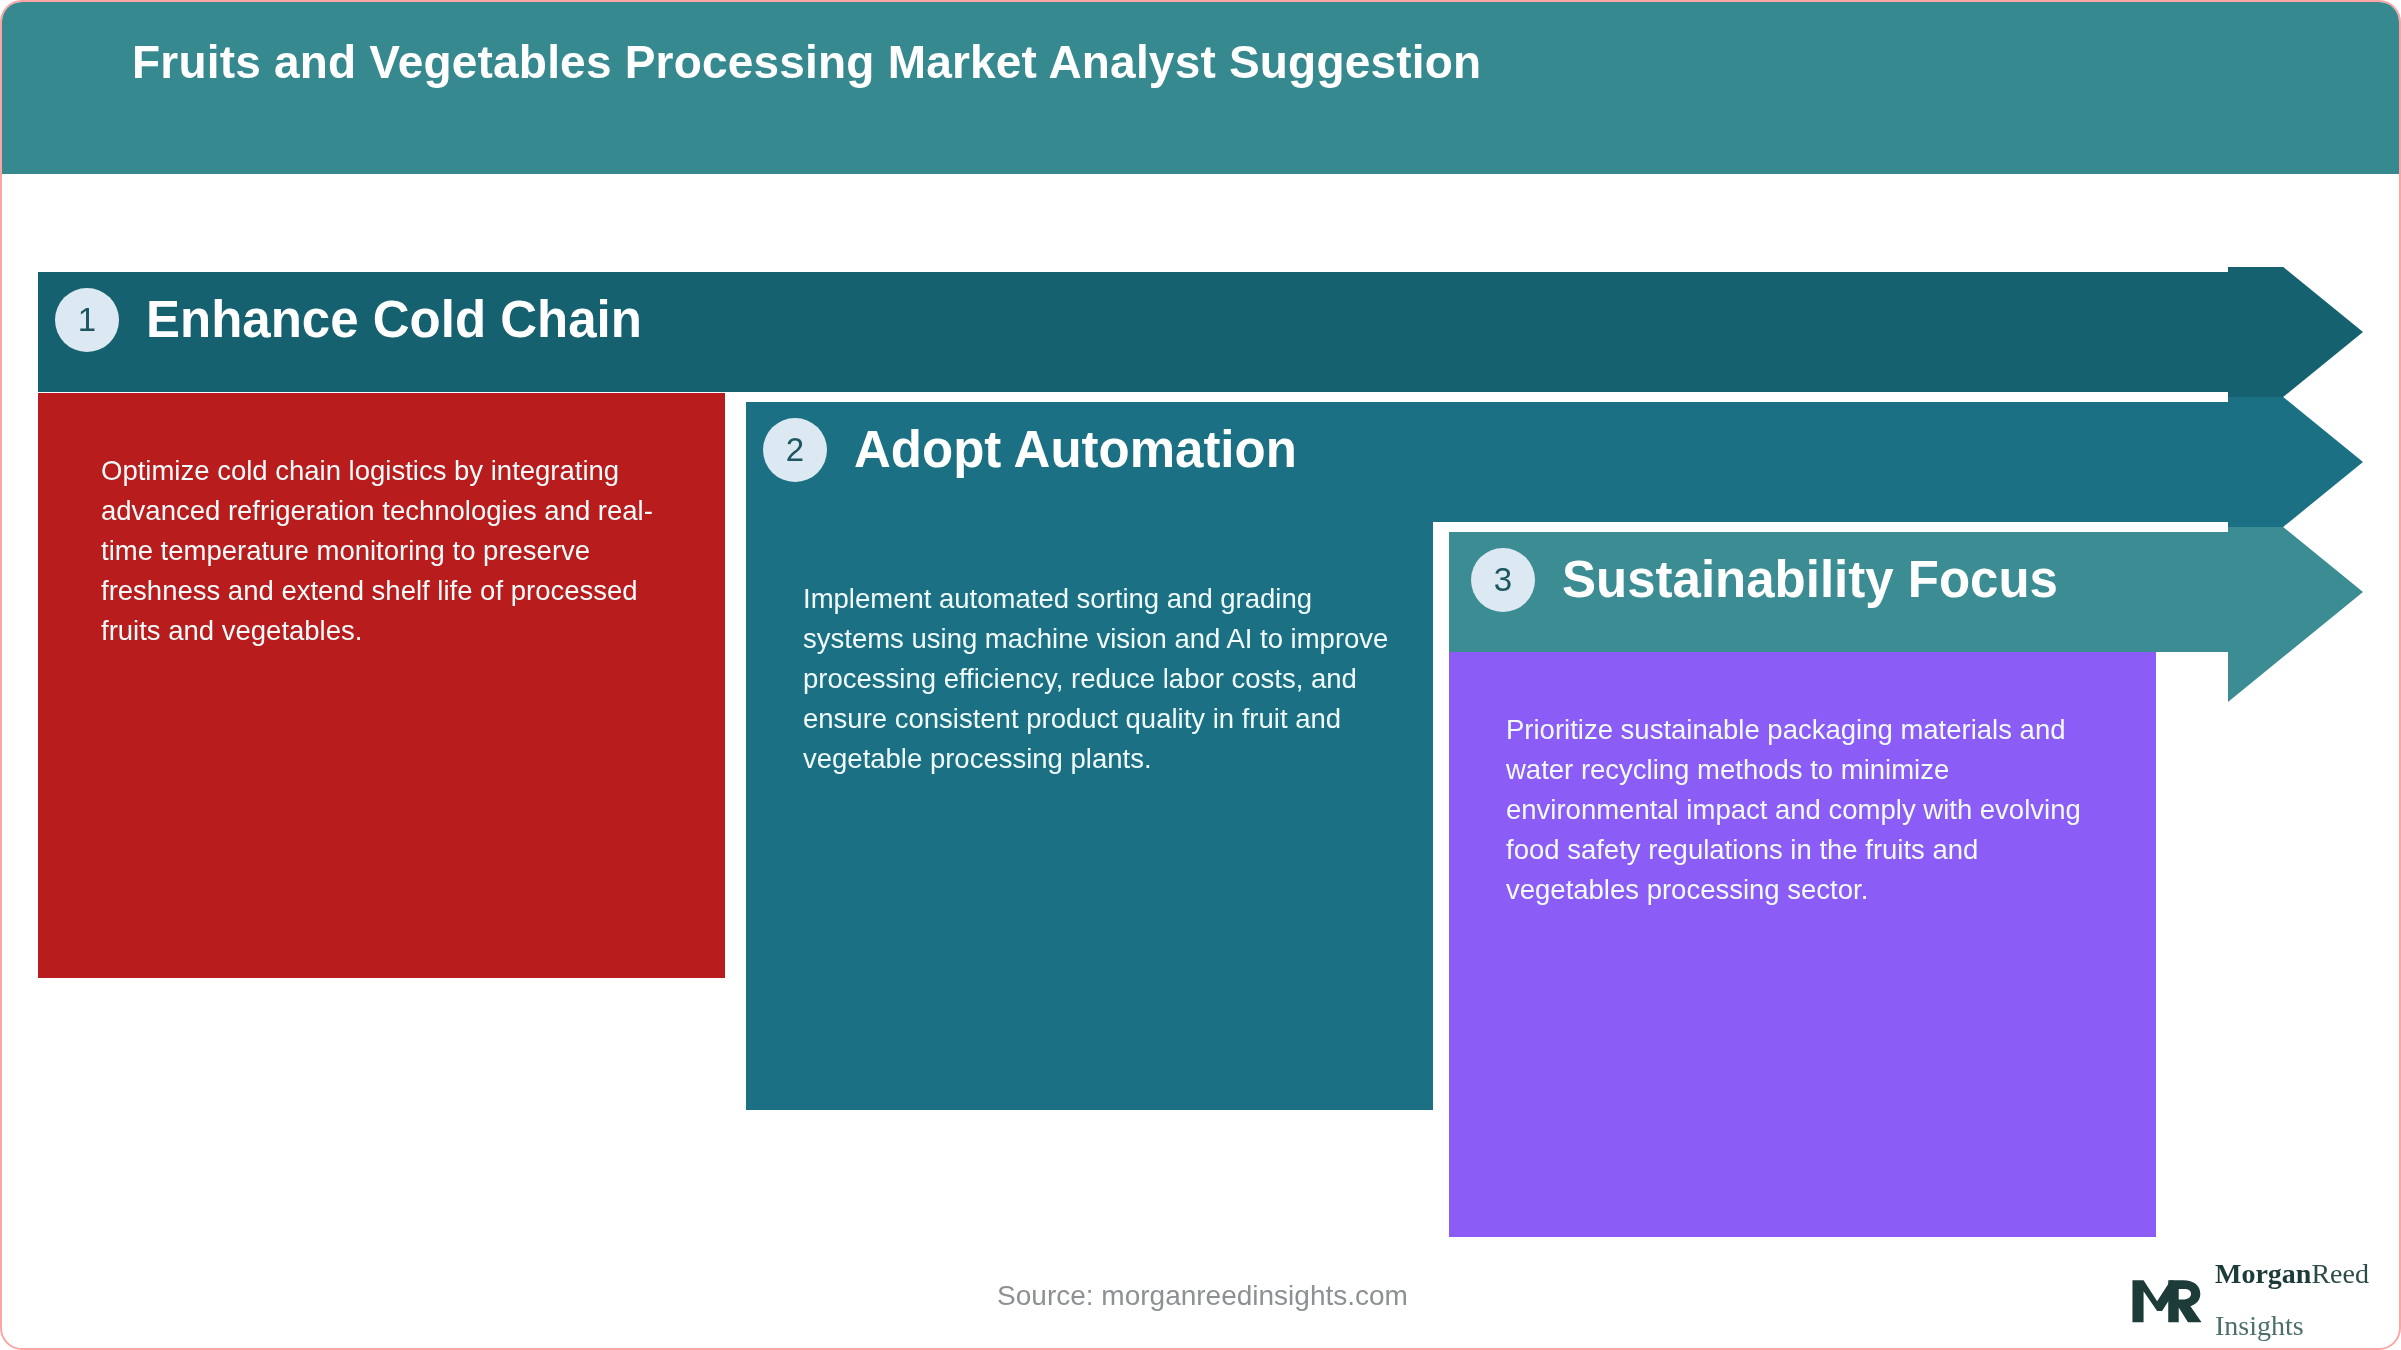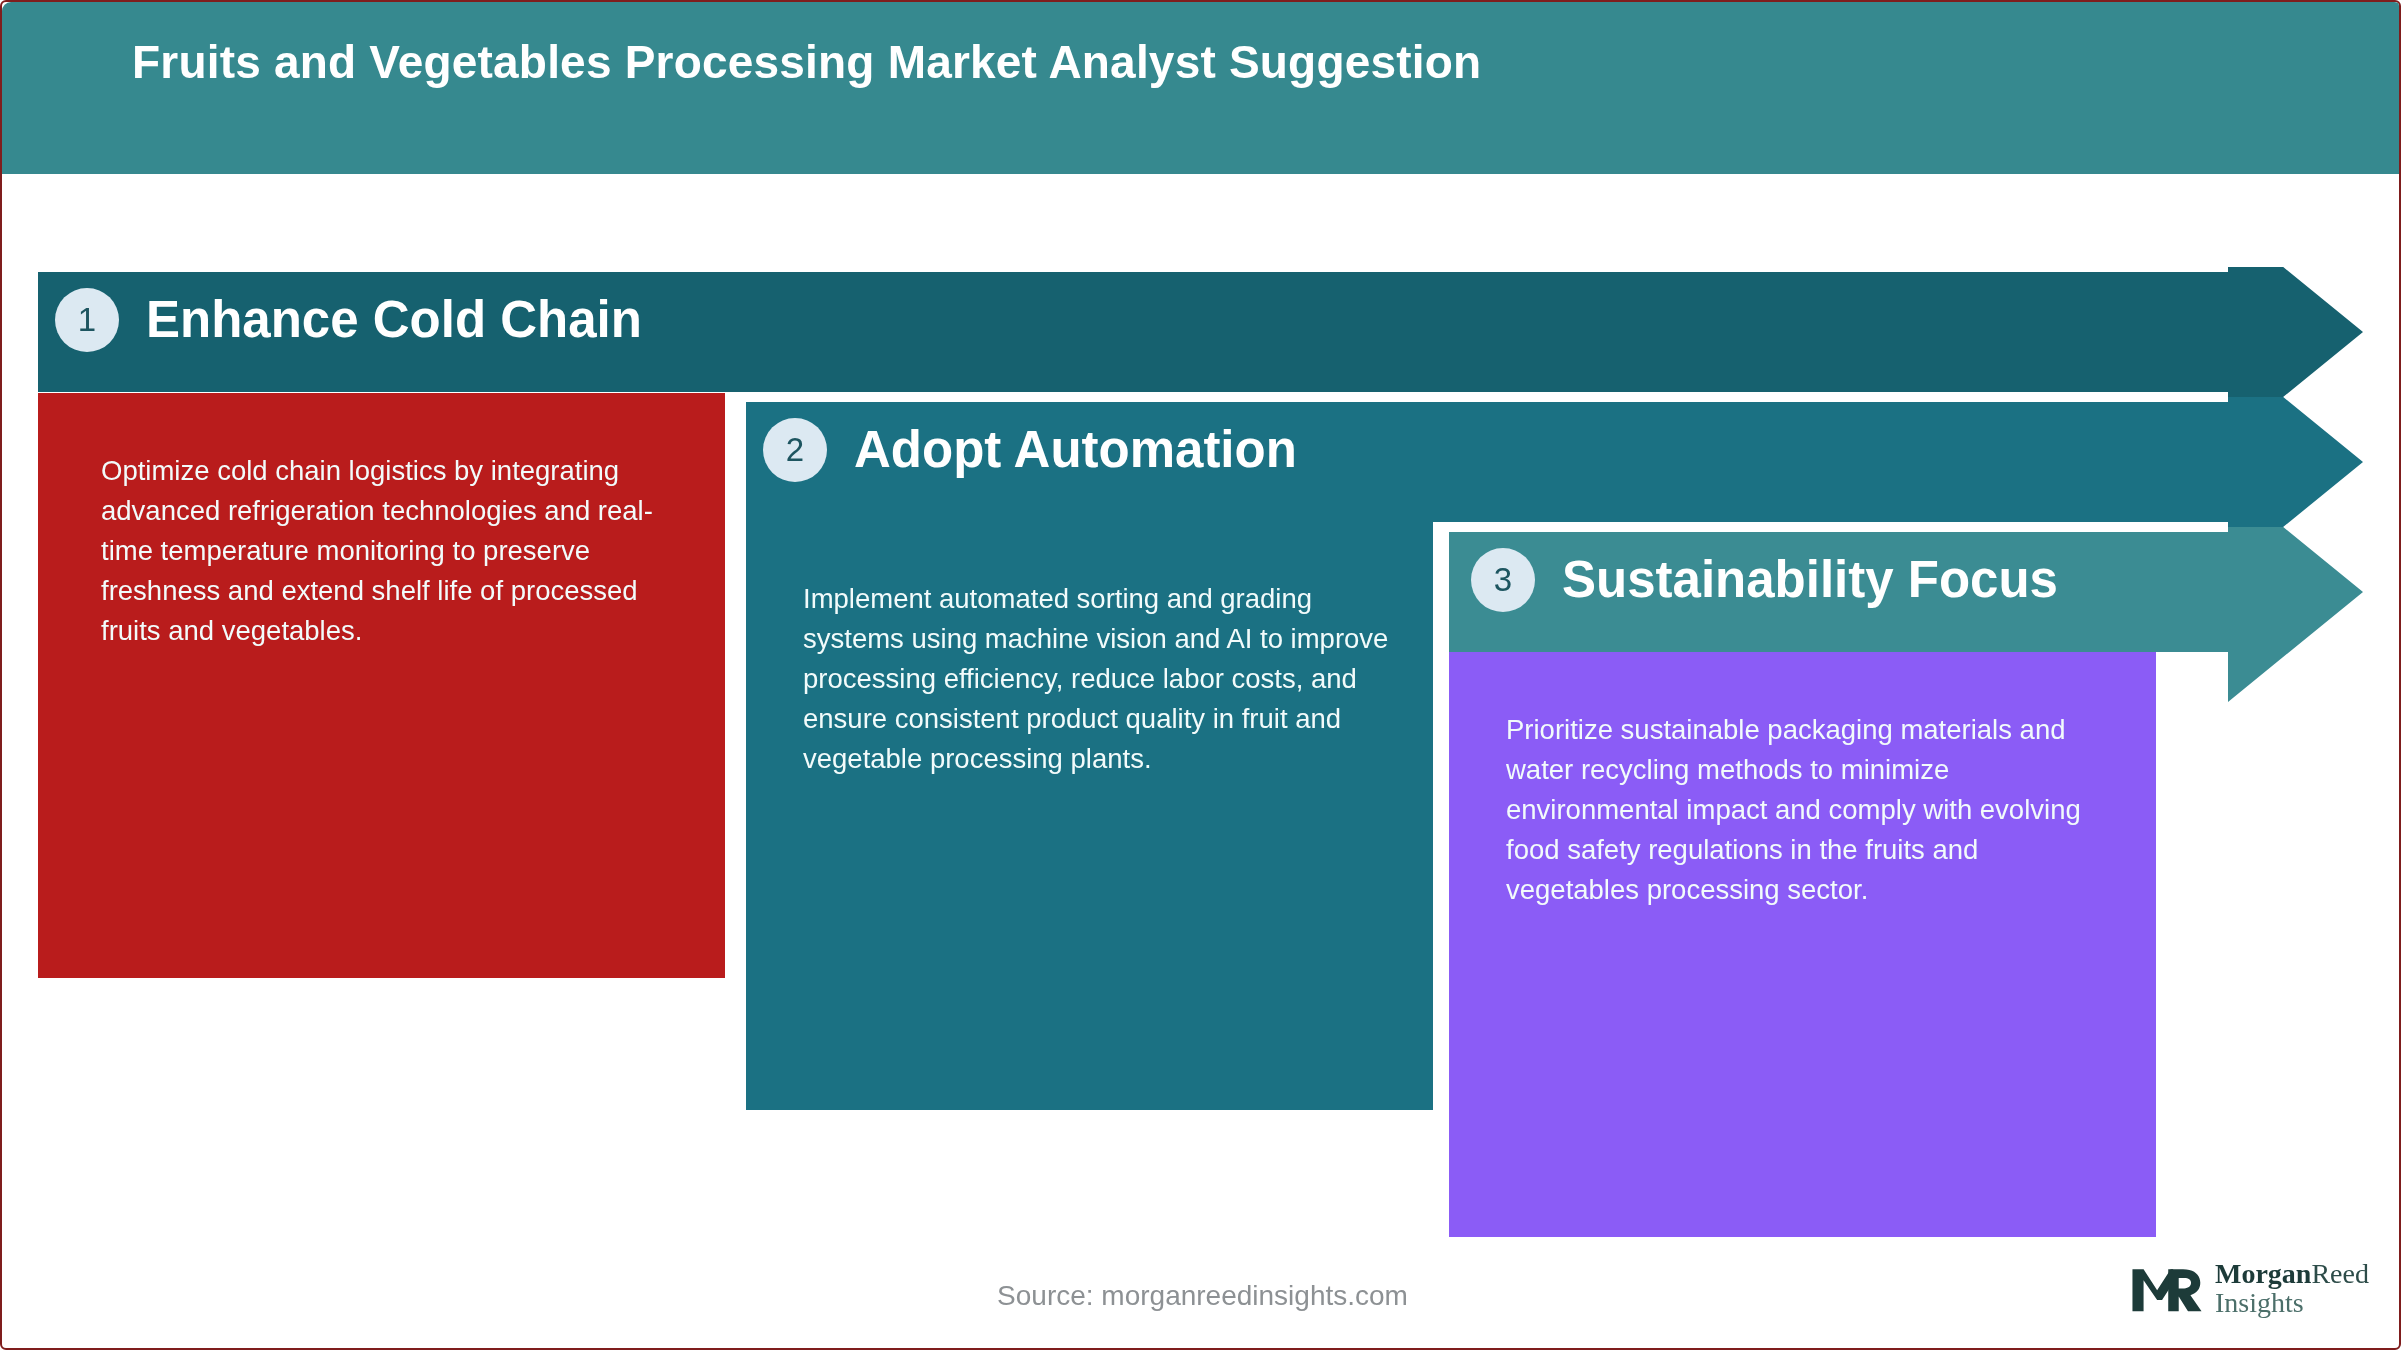--- a/index.html
+++ b/index.html
@@ -16,22 +16,22 @@
   }
 
   
   #infographic {
     position: absolute;
     left: 0; top: 0;
     width: 2401px;
     height: 1350px;
     background: #ffffff;
     box-sizing: border-box;
-    border: 2px solid #7f1d1d;
-    border-radius: 6px;
+    border: 2px solid #fca5a5;
+    border-radius: 22px;
     overflow: hidden;
   }
 
   
   .header-bar {
     position: absolute;
     left: 0; top: 0;
     width: 2401px;
     height: 172px;
     background: #36898f;
@@ -127,20 +127,21 @@
     line-height: 1.02;
   }
   .logo-line1 { font-size: 28px; white-space: nowrap; }
   .logo-l1a { font-weight: bold; color: #1d3b39; font-family: "Liberation Serif", serif; }
   .logo-l1b { font-weight: normal; color: #2d4c49; font-family: "Liberation Serif", serif; }
   .logo-line2 {
     font-size: 28px;
     color: #4c6f6a;
     font-family: "Liberation Serif", serif;
     white-space: nowrap;
+    margin-top: 23px;
   }
 </style>
 </head>
 <body>
 
 <div id="infographic">
 
   <div class="header-bar">
     <div class="header-title">Fruits and Vegetables Processing Market Analyst Suggestion</div>
   </div>

